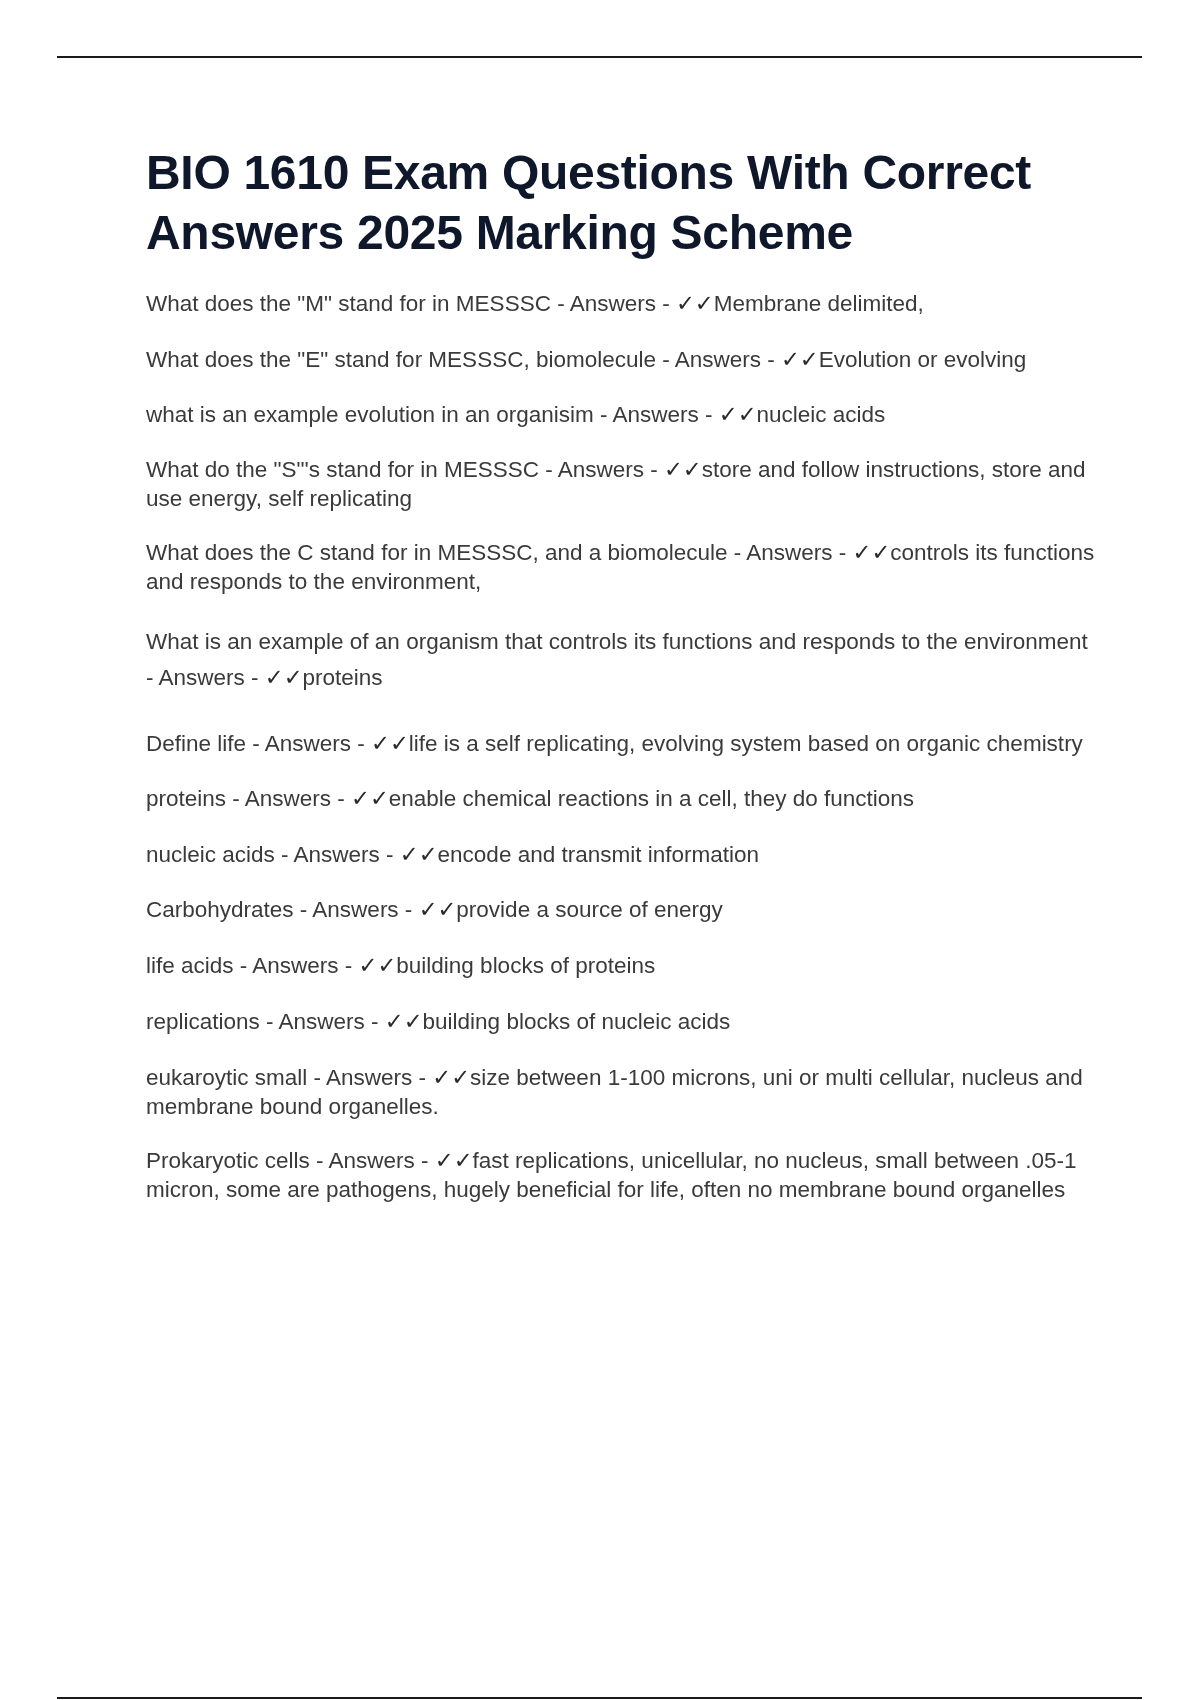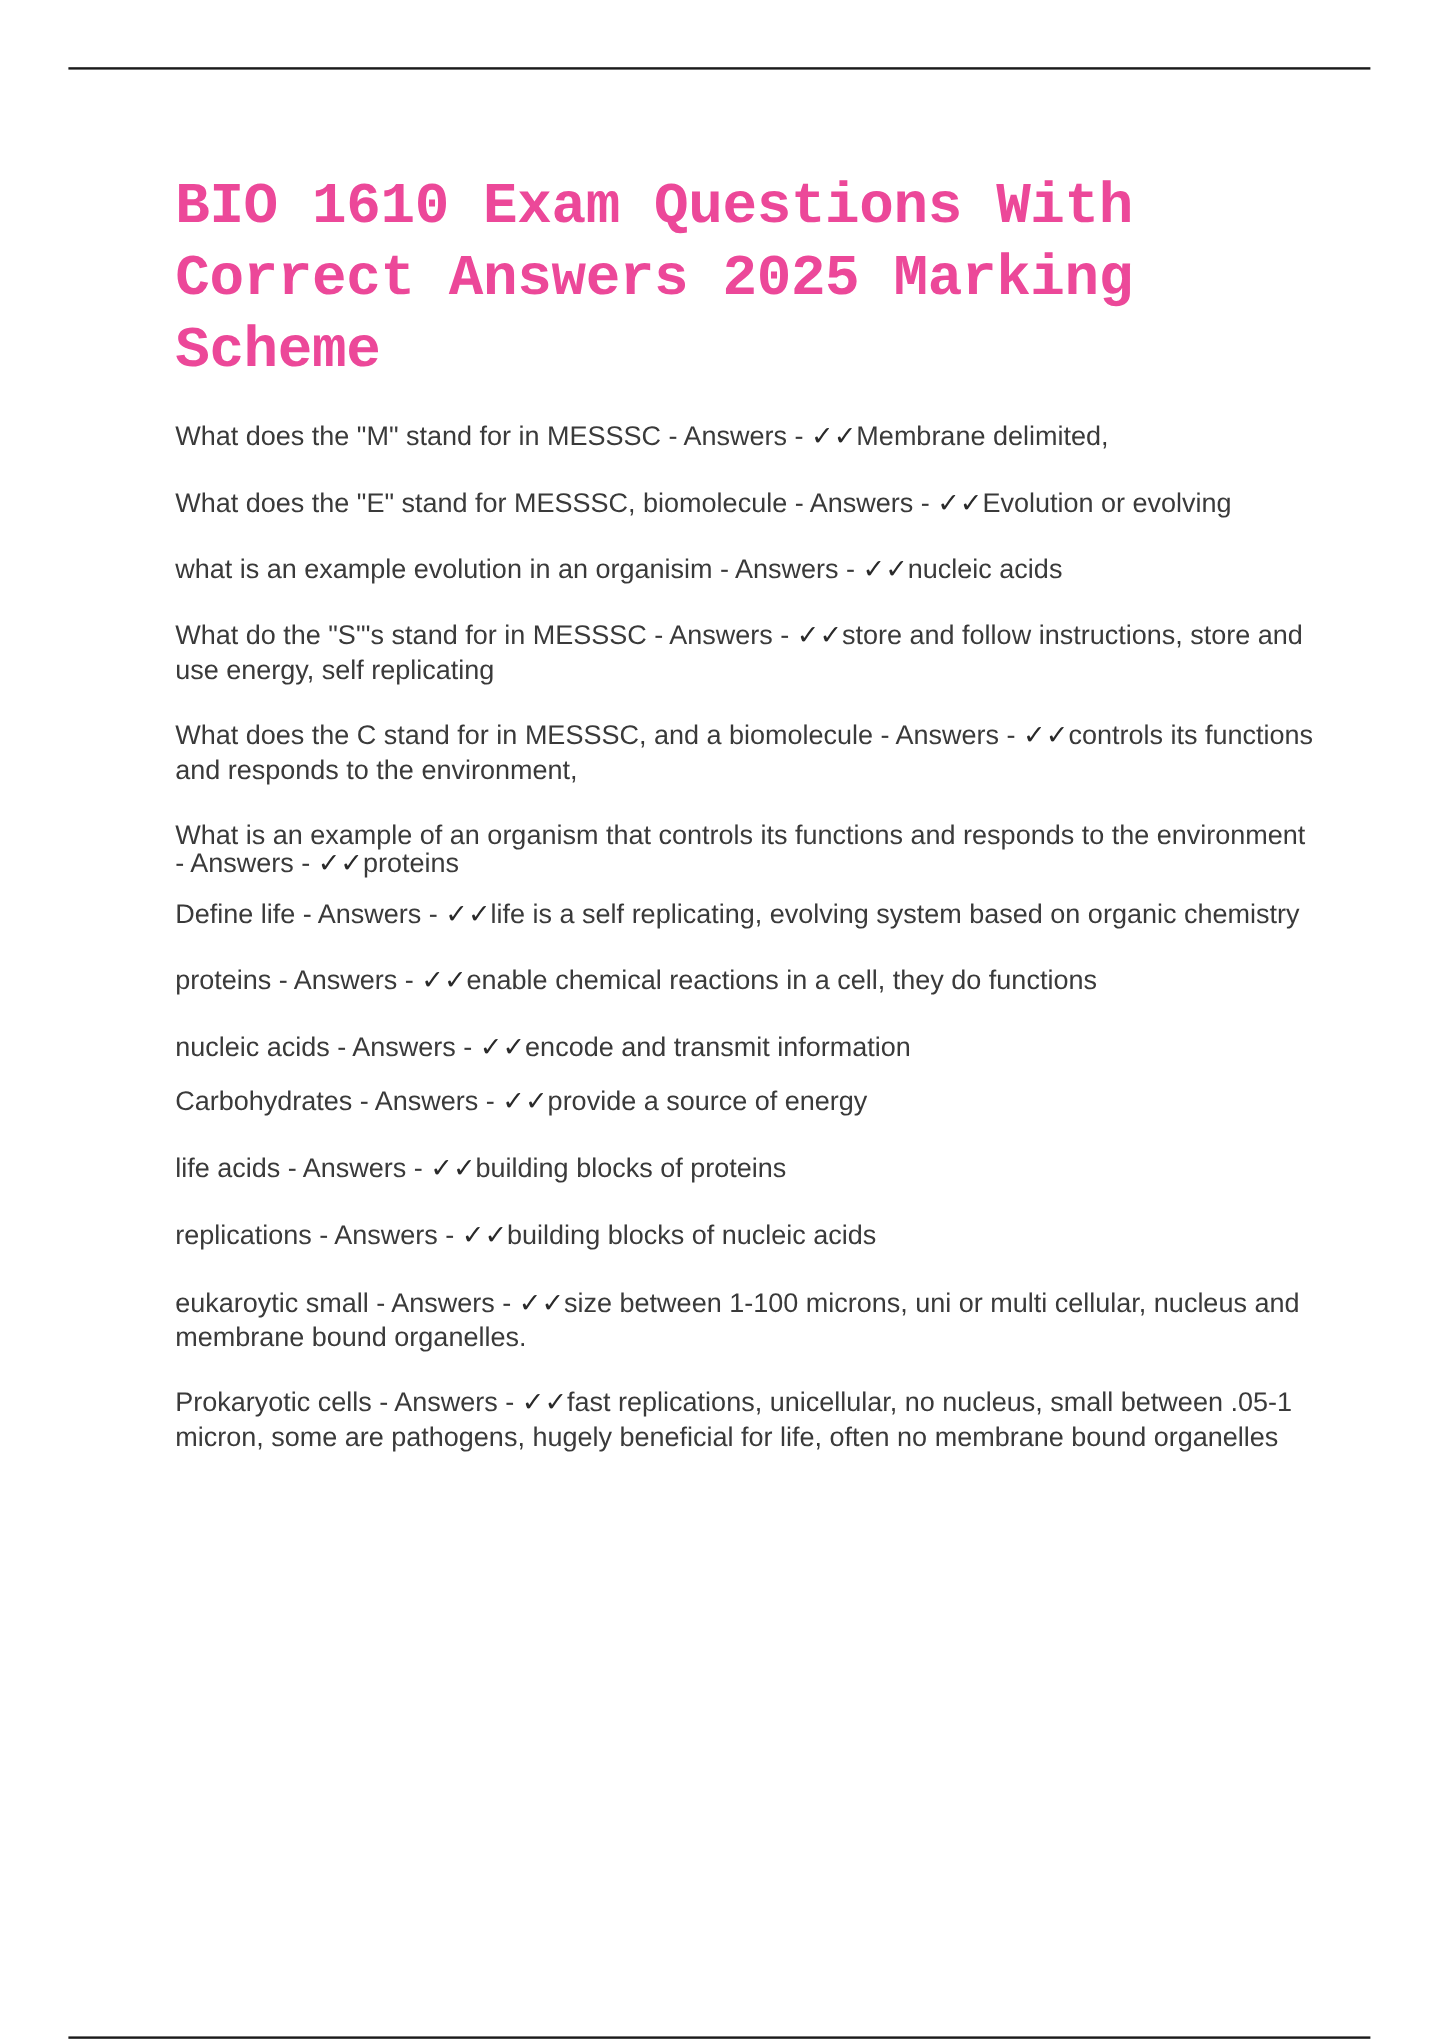--- a/index.html
+++ b/index.html
@@ -2,23 +2,23 @@
 <html><head>
   <meta charset="utf-8">
   <style>
     html, body { margin: 0; padding: 0; background: #ffffff; }
     body { width: 1200px; height: 1700px; position: relative; overflow: hidden; }
     .rule { position: absolute; left: 57px; width: 1085px; height: 2px; background: #1a1a1a; }
     .rule.top { top: 56px; }
     .rule.bottom { top: 1697px; }
     .content { position: absolute; left: 146px; top: 143px; width: 950px; }
     .title {
-      font-family: Liberation Mono, monospace;
+      font-family: Liberation Sans, sans-serif;
       font-weight: bold;
-      color: #ec4899;
+      color: #0f172a;
       font-size: 48px;
       line-height: 60px;
       margin: 0 0 26px 0;
       letter-spacing: -0.3px;
     }
     .qa {
       font-family: "Liberation Sans", sans-serif;
       font-size: 22.5px;
       line-height: 29px;
       color: #3a3a3a;
@@ -34,24 +34,24 @@
 <div class="content">
   <h1 class="title">BIO 1610 Exam Questions With Correct Answers 2025 Marking Scheme</h1>
 
   <div id="qa-list">
 
     <p class="qa" style="margin-bottom:27px"><span>What does the "M" stand for in MESSSC</span><span> - Answers - </span><span class="check">✓✓</span><span>Membrane delimited,</span></p>
     <p class="qa" style="margin-bottom:26px"><span>What does the "E" stand for MESSSC, biomolecule</span><span> - Answers - </span><span class="check">✓✓</span><span>Evolution or evolving</span></p>
     <p class="qa" style="margin-bottom:26px"><span>what is an example evolution in an organisim</span><span> - Answers - </span><span class="check">✓✓</span><span>nucleic acids</span></p>
     <p class="qa" style="margin-bottom:25px"><span>What do the "S"'s stand for in MESSSC</span><span> - Answers - </span><span class="check">✓✓</span><span>store and follow instructions, store and use energy, self replicating</span></p>
     <p class="qa" style="margin-bottom:28px"><span>What does the C stand for in MESSSC, and a biomolecule</span><span> - Answers - </span><span class="check">✓✓</span><span>controls its functions and responds to the environment,</span></p>
-    <p class="qa" style="margin-bottom:15px;line-height:24px"><span>What is an example of an organism that controls its functions and responds to the environment</span><span> - Answers - </span><span class="check">✓✓</span><span>proteins</span></p>
+    <p class="qa" style="margin-bottom:33px;line-height:36px"><span>What is an example of an organism that controls its functions and responds to the environment</span><span> - Answers - </span><span class="check">✓✓</span><span>proteins</span></p>
     <p class="qa" style="margin-bottom:26px"><span>Define life</span><span> - Answers - </span><span class="check">✓✓</span><span>life is a self replicating, evolving system based on organic chemistry</span></p>
     <p class="qa" style="margin-bottom:27px"><span>proteins</span><span> - Answers - </span><span class="check">✓✓</span><span>enable chemical reactions in a cell, they do functions</span></p>
-    <p class="qa" style="margin-bottom:16px"><span>nucleic acids</span><span> - Answers - </span><span class="check">✓✓</span><span>encode and transmit information</span></p>
+    <p class="qa" style="margin-bottom:26px"><span>nucleic acids</span><span> - Answers - </span><span class="check">✓✓</span><span>encode and transmit information</span></p>
     <p class="qa" style="margin-bottom:27px"><span>Carbohydrates</span><span> - Answers - </span><span class="check">✓✓</span><span>provide a source of energy</span></p>
     <p class="qa" style="margin-bottom:27px"><span>life acids</span><span> - Answers - </span><span class="check">✓✓</span><span>building blocks of proteins</span></p>
     <p class="qa" style="margin-bottom:27px"><span>replications</span><span> - Answers - </span><span class="check">✓✓</span><span>building blocks of nucleic acids</span></p>
     <p class="qa" style="margin-bottom:25px"><span>eukaroytic small</span><span> - Answers - </span><span class="check">✓✓</span><span>size between 1-100 microns, uni or multi cellular, nucleus and membrane bound organelles.</span></p>
     <p class="qa"><span>Prokaryotic cells</span><span> - Answers - </span><span class="check">✓✓</span><span>fast replications, unicellular, no nucleus, small between .05-1 micron, some are pathogens, hugely beneficial for life, often no membrane bound organelles</span></p>
   </div>
 </div>
 
 <div class="rule bottom"></div>
 

